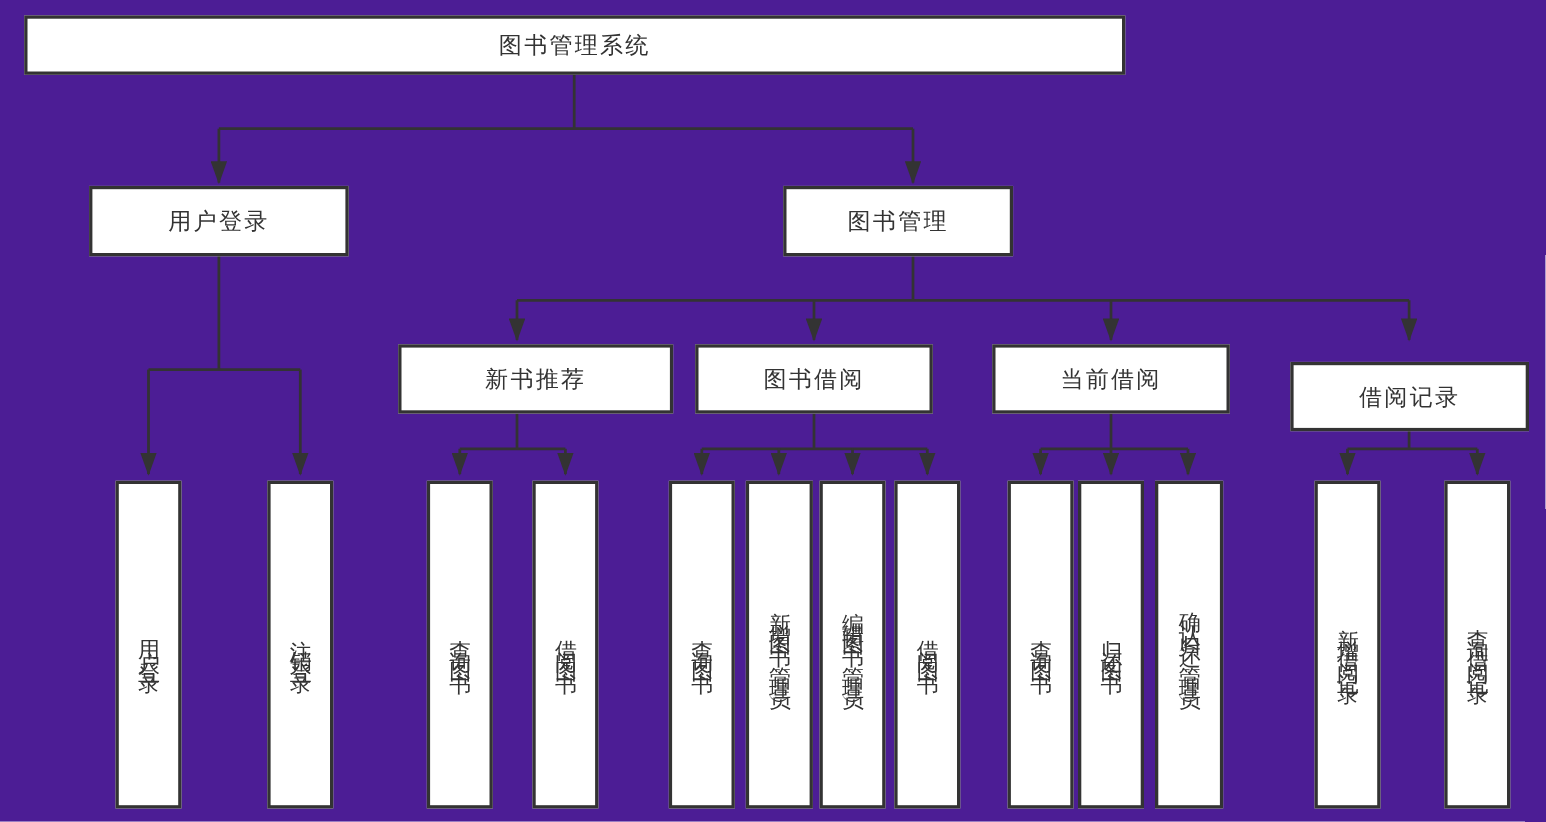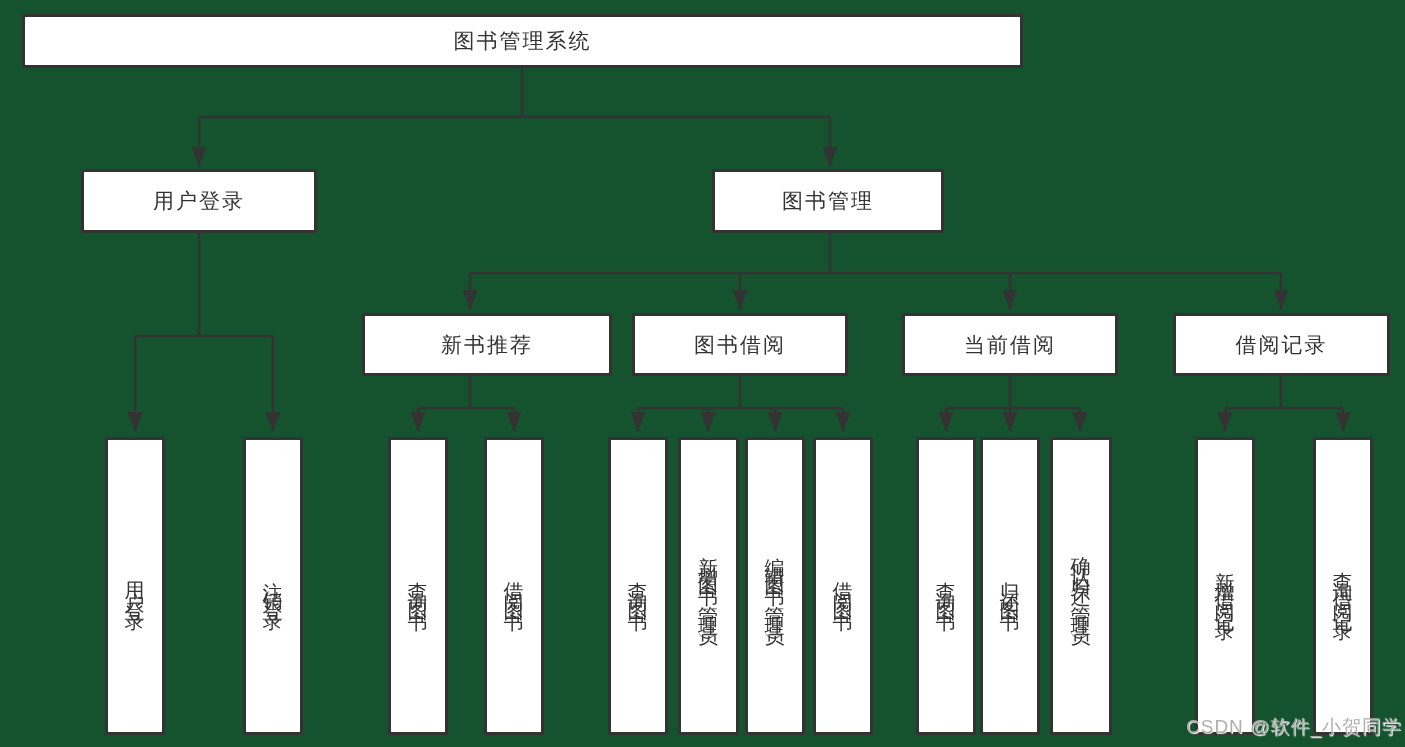--- a/index.html
+++ b/index.html
@@ -1,19 +1,19 @@
 <!DOCTYPE html>
 <html><head>
 <meta charset="utf-8">
 <style>
   html,body{margin:0;padding:0;background:#ffffff;}
   .canvas{
     position:relative;
     width:1405px;height:747px;
-    background:#14532d;
+    background:#4c1d95;
     overflow:hidden;
     font-family:"Liberation Sans", sans-serif;
   }
   .connectors{position:absolute;left:0;top:0;z-index:1;}
   .node{
     position:absolute;
     box-sizing:border-box;
     background:#ffffff;
     border:3px solid #333333;
     display:flex;
@@ -89,34 +89,34 @@
     </g>
   </svg>
 
   <div class="node" style="left:22px;top:14px;width:1001px;height:54px">
     <span class="lbl">图书管理系统</span>
   </div>
 
   <div class="node" style="left:81px;top:169px;width:236px;height:64px">
     <span class="lbl">用户登录</span>
   </div>
-  <div class="node" style="left:712px;top:169px;width:232px;height:64px">
+  <div class="node" style="left:712px;top:169px;width:209px;height:64px">
     <span class="lbl">图书管理</span>
   </div>
 
   <div class="node" style="left:362px;top:313px;width:250px;height:63px">
     <span class="lbl">新书推荐</span>
   </div>
   <div class="node" style="left:902px;top:313px;width:216px;height:63px">
     <span class="lbl">当前借阅</span>
   </div>
   <div class="node" style="left:632px;top:313px;width:216px;height:63px">
     <span class="lbl">图书借阅</span>
   </div>
-  <div class="node" style="left:1173px;top:313px;width:217px;height:63px">
+  <div class="node" style="left:1173px;top:329px;width:217px;height:63px">
     <span class="lbl">借阅记录</span>
   </div>
 
   <div class="node v" style="left:105px;top:437px;width:60px;height:298px">
     <span class="lbl">用户登录</span>
   </div>
   <div class="node v" style="left:243px;top:437px;width:60px;height:298px">
     <span class="lbl">注销登录</span>
   </div>
 
@@ -150,15 +150,14 @@
     <span class="lbl">确认归还（管理员）</span>
   </div>
 
   <div class="node v" style="left:1195px;top:437px;width:60px;height:298px">
     <span class="lbl">新增借阅记录</span>
   </div>
   <div class="node v" style="left:1313px;top:437px;width:60px;height:298px">
     <span class="lbl">查询借阅记录</span>
   </div>
 
-  <div class="watermark">CSDN @软件_小贺同学</div>
 
 </div>
 
 </body></html>

